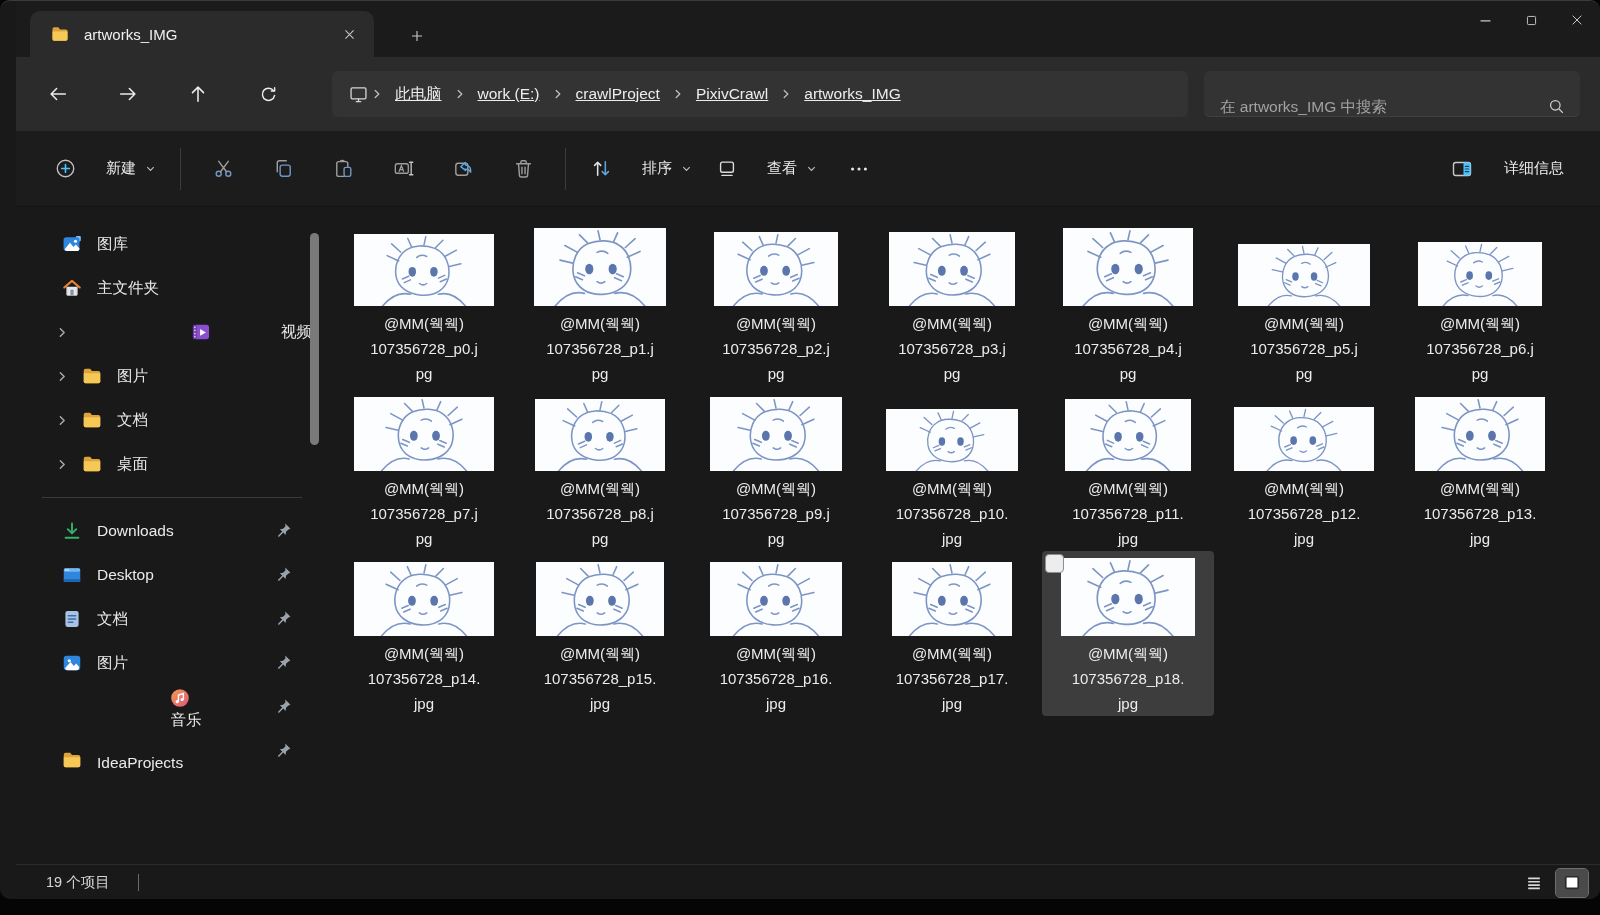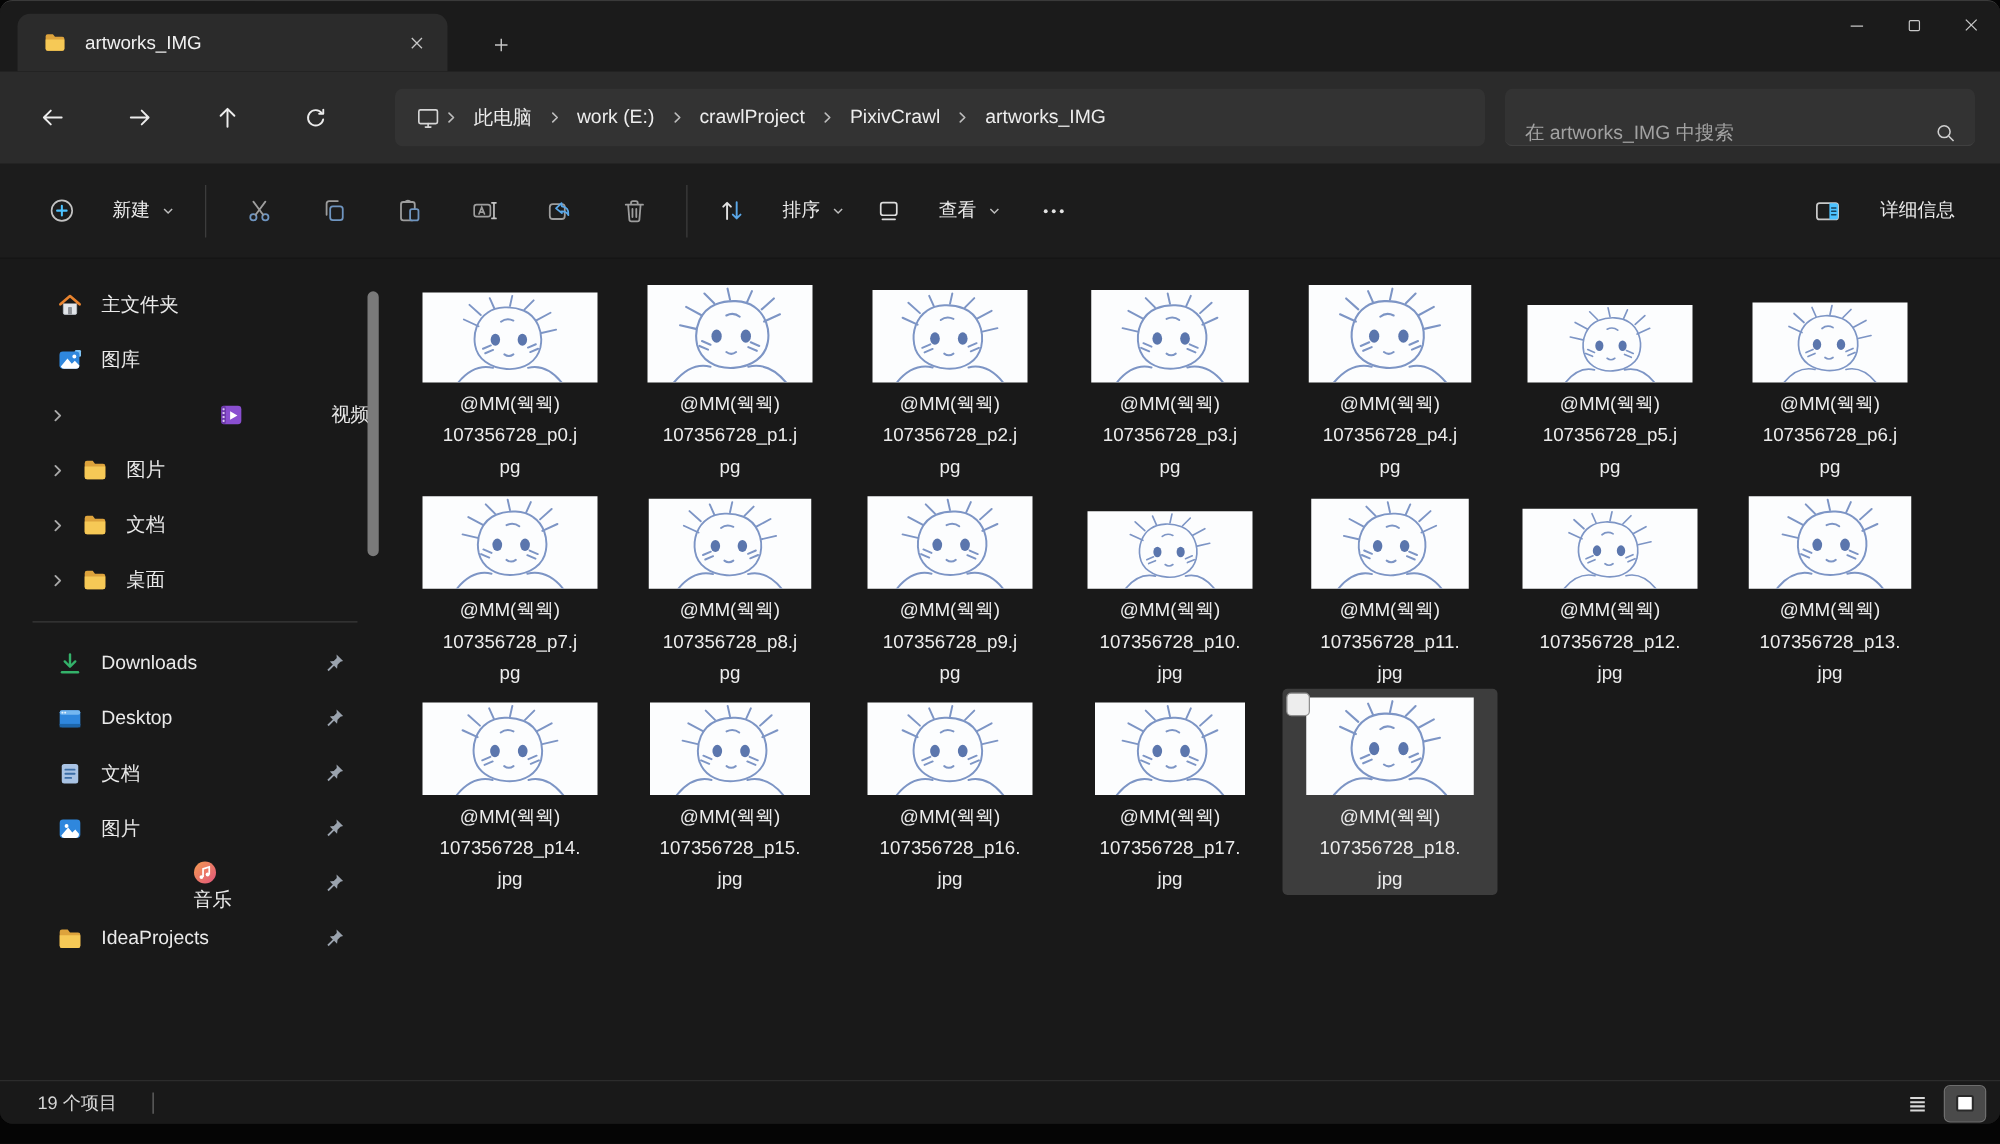--- a/index.html
+++ b/index.html
@@ -6,20 +6,21 @@
   body {
     width: 1600px; height: 915px; overflow: hidden;
     background: #050505;
     font-family: "Liberation Sans", sans-serif;
   }
   .window {
     position: relative; width: 1600px; height: 899px;
     background: #191919; color: #e8e8e8;
     border-radius: 10px; overflow: hidden;
     border-top: 1px solid #3a3a3a;
+    padding-left: 16px;
   }
   
   .titlebar { position: relative; height: 56px; background: #1b1b1b; }
   .tab {
     position: absolute; left: 14px; top: 10px; width: 344px; height: 46px;
     background: #2b2b2b; border-radius: 10px 10px 0 0;
     display: flex; align-items: center; padding: 0 10px 0 20px;
   }
   .tab-label { flex: 1; font-size: 15px; color: #f0f0f0; margin-left: 14px; white-space: nowrap; overflow: hidden; }
   .icon-btn-sm {
@@ -34,21 +35,21 @@
     height: 74px; background: #2b2b2b;
     display: flex; align-items: center; padding: 0 20px 0 22px;
   }
   .nav-btn { width: 40px; height: 40px; display: flex; align-items: center; justify-content: center; border-radius: 6px; margin-right: 30px; }
   .nav-btn:last-of-type { margin-right: 0; }
   .breadcrumb-bar {
     flex: 1; height: 46px; background: #333333; border-radius: 6px;
     display: flex; align-items: center; padding: 0 10px 0 16px; margin: 0 16px 0 14px;
     font-size: 15.5px; color: #ededed; overflow: hidden;
   }
-  .crumb { padding: 5px 10px; border-radius: 4px; white-space: nowrap; }
+  .crumb { padding: 5px 10px; border-radius: 4px; white-space: nowrap; text-decoration: underline; }
   .crumb-chev { display: flex; align-items: center; margin: 0 2px; }
   .searchbox {
     width: 376px; height: 46px; background: #333333; border-radius: 6px;
     display: flex; align-items: flex-end; padding: 0 14px 0 16px;
     border-bottom: 1px solid #404040;
   }
   .searchbox input {
     flex: 1; background: transparent; border: none; outline: none;
     color: #e6e6e6; font-size: 15.5px; font-family: "Liberation Sans", sans-serif;
   }
@@ -341,37 +342,37 @@
       <span class="tb-label">详细信息</span>
     </div>
   </div>
 
   <div class="body-row">
     <aside class="sidebar" id="sidebar">
       <div id="sidebar-top">
           <div class="side-item" style="padding-left: 36px;">
             <span class="side-icon">
               <svg viewBox="0 0 24 24" width="22" height="22">
-                <path d="M6.2 10.6 V19 a1.2 1.2 0 0 0 1.2 1.2 h9.2 a1.2 1.2 0 0 0 1.2-1.2 V10.6" fill="#e3e6ea" stroke="#b9bec5" stroke-width="0.8"></path>
-                <path d="M3.6 11.4 L12 4.2 L20.4 11.4" fill="none" stroke="#e8832e" stroke-width="2.3" stroke-linecap="round" stroke-linejoin="round"></path>
-                <rect x="10.3" y="13.8" width="3.4" height="6.4" rx="0.6" fill="#8d9096"></rect>
-              </svg>
-            </span>
-            <span class="side-label">主文件夹</span>
-          </div>
-          <div class="side-item" style="padding-left: 36px;">
-            <span class="side-icon">
-              <svg viewBox="0 0 24 24" width="22" height="22">
                 <rect x="16.2" y="3.2" width="5.4" height="6" rx="1.2" fill="#7fc3f5"></rect>
                 <rect x="2.8" y="4.6" width="17.4" height="15" rx="3" fill="#2f87dd"></rect>
                 <circle cx="15.8" cy="9" r="1.7" fill="#fff"></circle>
                 <path d="M4 17.6 L9.8 10.6 L13.6 15.2 L16.2 12.6 L20.2 16.8 v0 a3 3 0 0 1 -3 2.8 H7 a3 3 0 0 1 -3 -2 Z" fill="#fff"></path>
               </svg>
             </span>
             <span class="side-label">图库</span>
+          </div>
+          <div class="side-item" style="padding-left: 36px;">
+            <span class="side-icon">
+              <svg viewBox="0 0 24 24" width="22" height="22">
+                <path d="M6.2 10.6 V19 a1.2 1.2 0 0 0 1.2 1.2 h9.2 a1.2 1.2 0 0 0 1.2-1.2 V10.6" fill="#e3e6ea" stroke="#b9bec5" stroke-width="0.8"></path>
+                <path d="M3.6 11.4 L12 4.2 L20.4 11.4" fill="none" stroke="#e8832e" stroke-width="2.3" stroke-linecap="round" stroke-linejoin="round"></path>
+                <rect x="10.3" y="13.8" width="3.4" height="6.4" rx="0.6" fill="#8d9096"></rect>
+              </svg>
+            </span>
+            <span class="side-label">主文件夹</span>
           </div>
           <div class="side-item" style="padding-left: 30px; justify-content: space-between;">
             <span class="side-chev">
               <svg viewBox="0 0 12 12" width="13" height="13" fill="none" stroke="#a8a8a8" stroke-width="1.4" stroke-linecap="round" stroke-linejoin="round">
                 <path d="M4 2.5 L7.5 6 L4 9.5"></path>
               </svg>
             </span>
             <span style="width: 10px; flex: 0 0 auto;"></span>
             <span class="side-icon">
               <svg viewBox="0 0 24 24" width="22" height="22">
@@ -509,21 +510,21 @@
                 <circle cx="14.3" cy="13.7" r="1.7" fill="#fff"></circle>
               </svg>
             </span>
             <span class="side-label">音乐</span>
             <span class="side-pin">
               <svg viewBox="0 0 24 24" width="19" height="19" fill="#9aa2ad">
                 <path d="M14.2 3.2 l6.6 6.6 -2.6 0.8 -3 3 -0.5 4 -3-3 -5.5 5.5 -1.3-1.3 5.5-5.5 -3-3 4-0.5 3-3 Z"></path>
               </svg>
             </span>
           </div>
-          <div class="side-item" style="padding-left: 36px;">
+          <div class="side-item" style="padding-left: 36px; align-items: flex-end;">
             <span class="side-icon">
               <svg viewBox="0 0 24 24" width="22" height="22">
                 <path d="M3 6 a2 2 0 0 1 2-2 h5 l2 2.5 h7 a2 2 0 0 1 2 2 V18 a2 2 0 0 1 -2 2 H5 a2 2 0 0 1 -2 -2 Z" fill="#dda33c"></path>
                 <path d="M3 9 h18 V18 a2 2 0 0 1 -2 2 H5 a2 2 0 0 1 -2-2 Z" fill="#f6c956"></path>
               </svg>
             </span>
             <span class="side-label">IdeaProjects</span>
             <span class="side-pin">
               <svg viewBox="0 0 24 24" width="19" height="19" fill="#9aa2ad">
                 <path d="M14.2 3.2 l6.6 6.6 -2.6 0.8 -3 3 -0.5 4 -3-3 -5.5 5.5 -1.3-1.3 5.5-5.5 -3-3 4-0.5 3-3 Z"></path>

